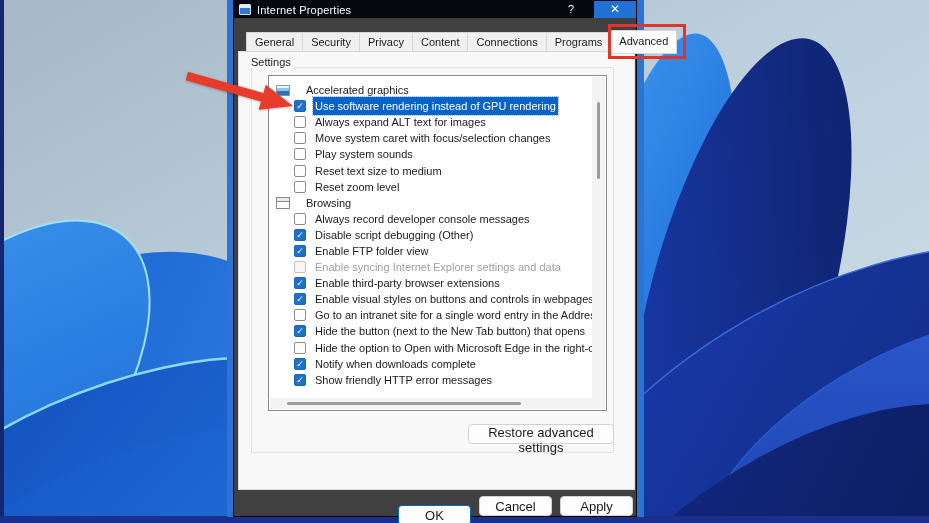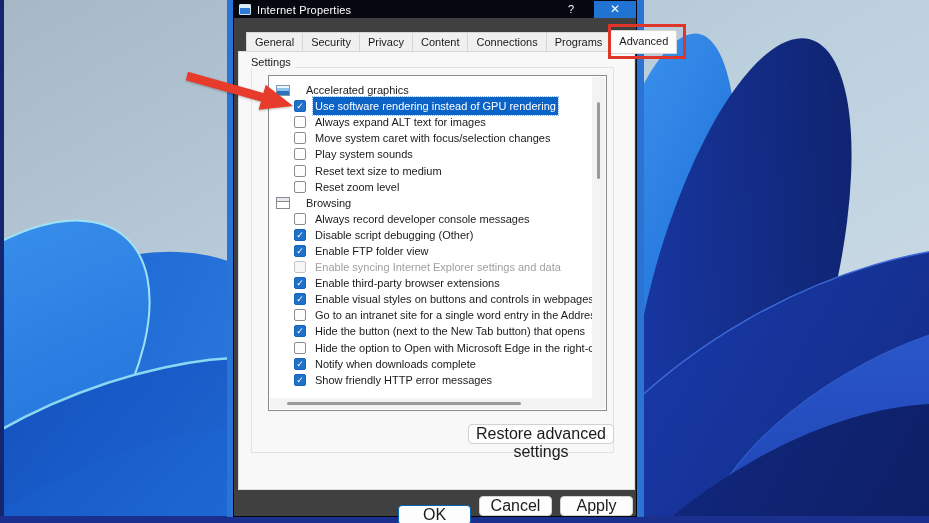--- a/index.html
+++ b/index.html
@@ -71,21 +71,21 @@
     background:#e4ebf2;border-bottom:1px solid #8a8a8a;}
 
   
   .vscroll{position:absolute;top:1px;right:1px;bottom:12px;width:13px;background:#f3f3f3;}
   .vthumb{position:absolute;left:5px;top:25px;width:3px;height:77px;background:#9a9a9a;border-radius:2px;}
   .hscroll{position:absolute;left:1px;right:1px;bottom:1px;height:11px;background:#f3f3f3;}
   .hthumb{position:absolute;left:17px;top:4px;width:234px;height:3px;background:#9a9a9a;border-radius:2px;}
 
   
   .push{position:absolute;height:20px;background:#fdfdfd;border:1px solid #d2d2d2;
-    border-radius:4px;font-size:16px;color:#1a1a1a;padding:0;}
+    border-radius:4px;font-size:13px;color:#1a1a1a;padding:0;}
   .restore-btn{left:234px;top:423px;width:146px;z-index:5;}
   .btn-ok{left:164px;top:504px;width:73px;border-color:#0067b8;}
   .btn-cancel{left:245px;top:495px;width:73px;}
   .btn-apply{left:326px;top:495px;width:73px;}
 </style>
 </head>
 <body>
 
 <div class="canvas">
 

